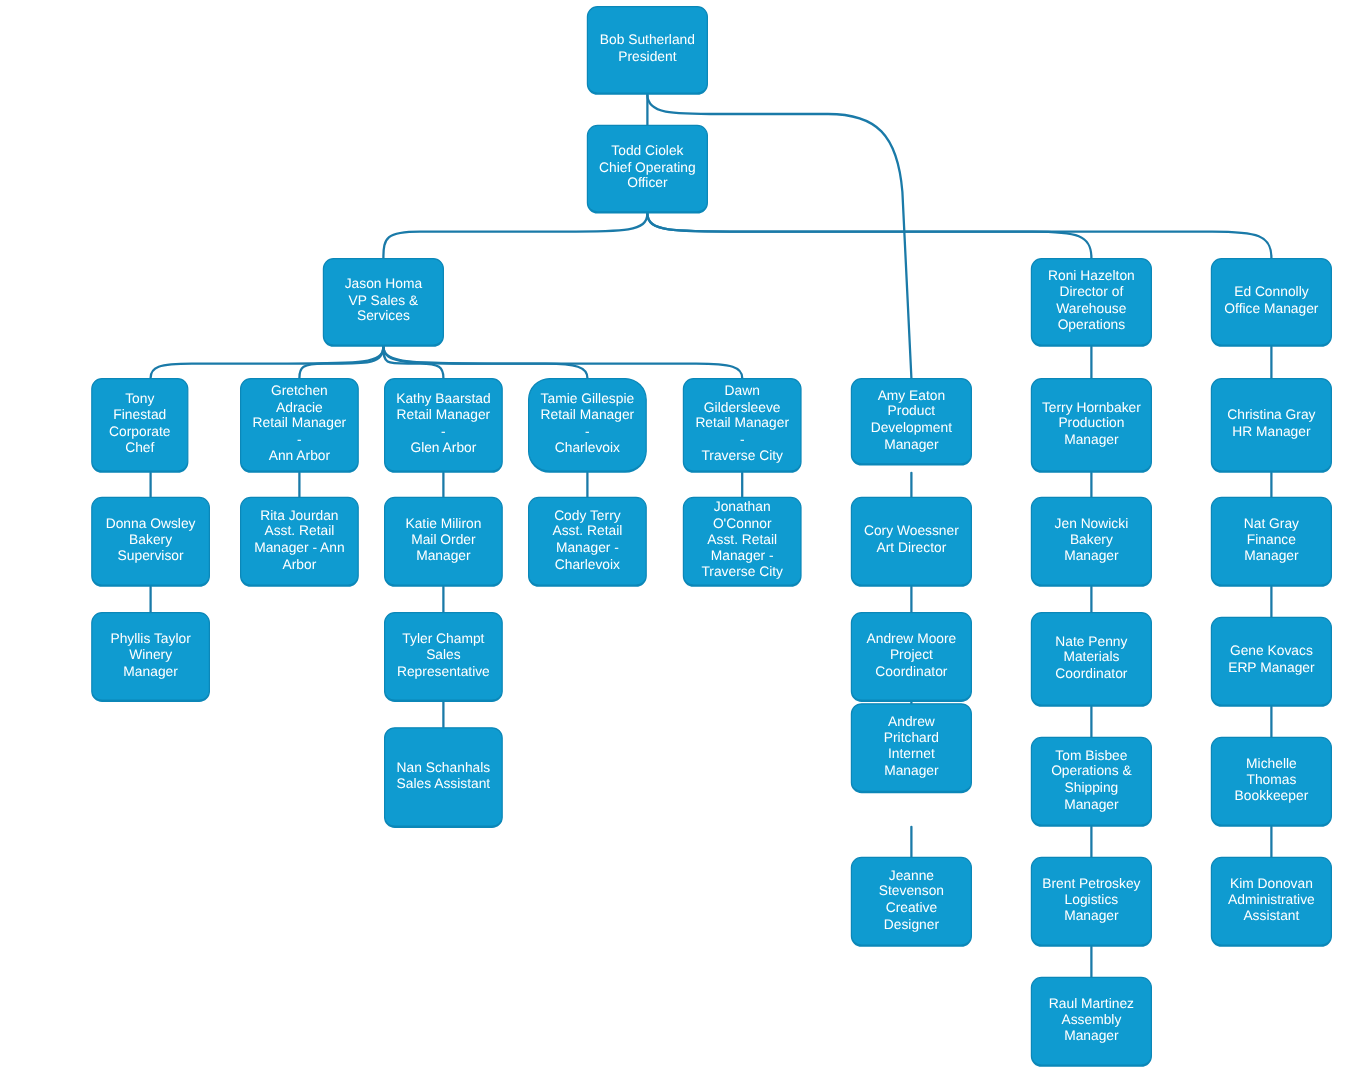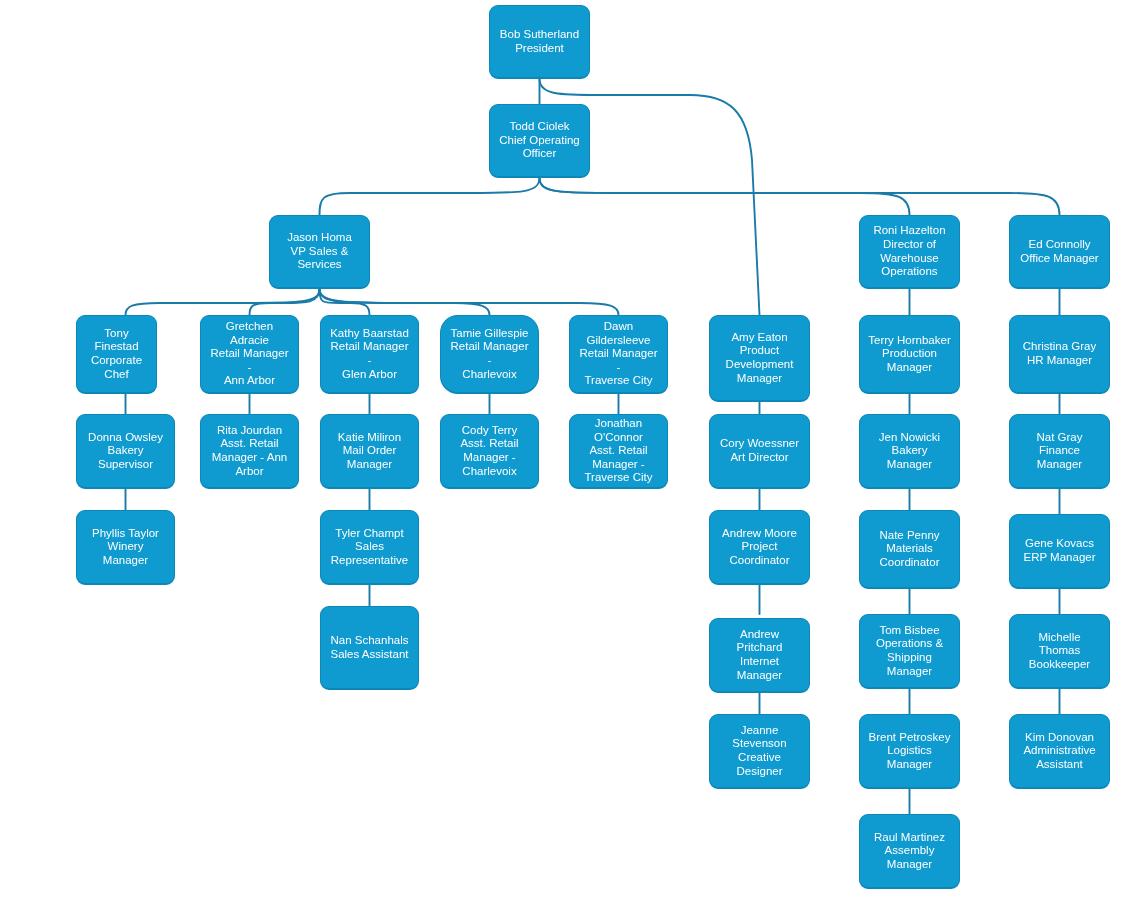--- a/index.html
+++ b/index.html
@@ -106,21 +106,21 @@
     <div class="node" style="left: 859px; top: 215px; width: 101px; height: 74px; background: rgb(15, 155, 208); border-color: rgb(11, 135, 184); color: rgb(255, 255, 255);">
       <span class="node-text">Roni Hazelton
 Director of
 Warehouse
 Operations</span>
     </div>
     <div class="node" style="left: 1009px; top: 215px; width: 101px; height: 74px; background: rgb(15, 155, 208); border-color: rgb(11, 135, 184); color: rgb(255, 255, 255);">
       <span class="node-text">Ed Connolly
 Office Manager</span>
     </div>
-    <div class="node" style="left: 709px; top: 315px; width: 101px; height: 87px; background: rgb(15, 155, 208); border-color: rgb(11, 135, 184); color: rgb(255, 255, 255);">
+    <div class="node" style="left: 709px; top: 315px; width: 101px; height: 73px; background: rgb(15, 155, 208); border-color: rgb(11, 135, 184); color: rgb(255, 255, 255);">
       <span class="node-text">Amy Eaton
 Product
 Development
 Manager</span>
     </div>
     <div class="node" style="left: 76px; top: 315px; width: 81px; height: 79px; background: rgb(15, 155, 208); border-color: rgb(11, 135, 184); color: rgb(255, 255, 255);">
       <span class="node-text">Tony Finestad
 Corporate Chef</span>
     </div>
     <div class="node" style="left: 200px; top: 315px; width: 99px; height: 79px; background: rgb(15, 155, 208); border-color: rgb(11, 135, 184); color: rgb(255, 255, 255);">
@@ -216,21 +216,21 @@
 Coordinator</span>
     </div>
     <div class="node" style="left: 1009px; top: 514px; width: 101px; height: 75px; background: rgb(15, 155, 208); border-color: rgb(11, 135, 184); color: rgb(255, 255, 255);">
       <span class="node-text">Gene Kovacs
 ERP Manager</span>
     </div>
     <div class="node" style="left: 320px; top: 606px; width: 99px; height: 84px; background: rgb(15, 155, 208); border-color: rgb(11, 135, 184); color: rgb(255, 255, 255);">
       <span class="node-text">Nan Schanhals
 Sales Assistant</span>
     </div>
-    <div class="node" style="left: 709px; top: 618px; width: 101px; height: 75px; background: rgb(15, 155, 208); border-color: rgb(11, 135, 184); color: rgb(255, 255, 255);">
+    <div class="node" style="left: 709px; top: 586px; width: 101px; height: 75px; background: rgb(15, 155, 208); border-color: rgb(11, 135, 184); color: rgb(255, 255, 255);">
       <span class="node-text">Andrew
 Pritchard
 Internet Manager</span>
     </div>
     <div class="node" style="left: 859px; top: 614px; width: 101px; height: 75px; background: rgb(15, 155, 208); border-color: rgb(11, 135, 184); color: rgb(255, 255, 255);">
       <span class="node-text">Tom Bisbee
 Operations &amp;
 Shipping
 Manager</span>
     </div>

